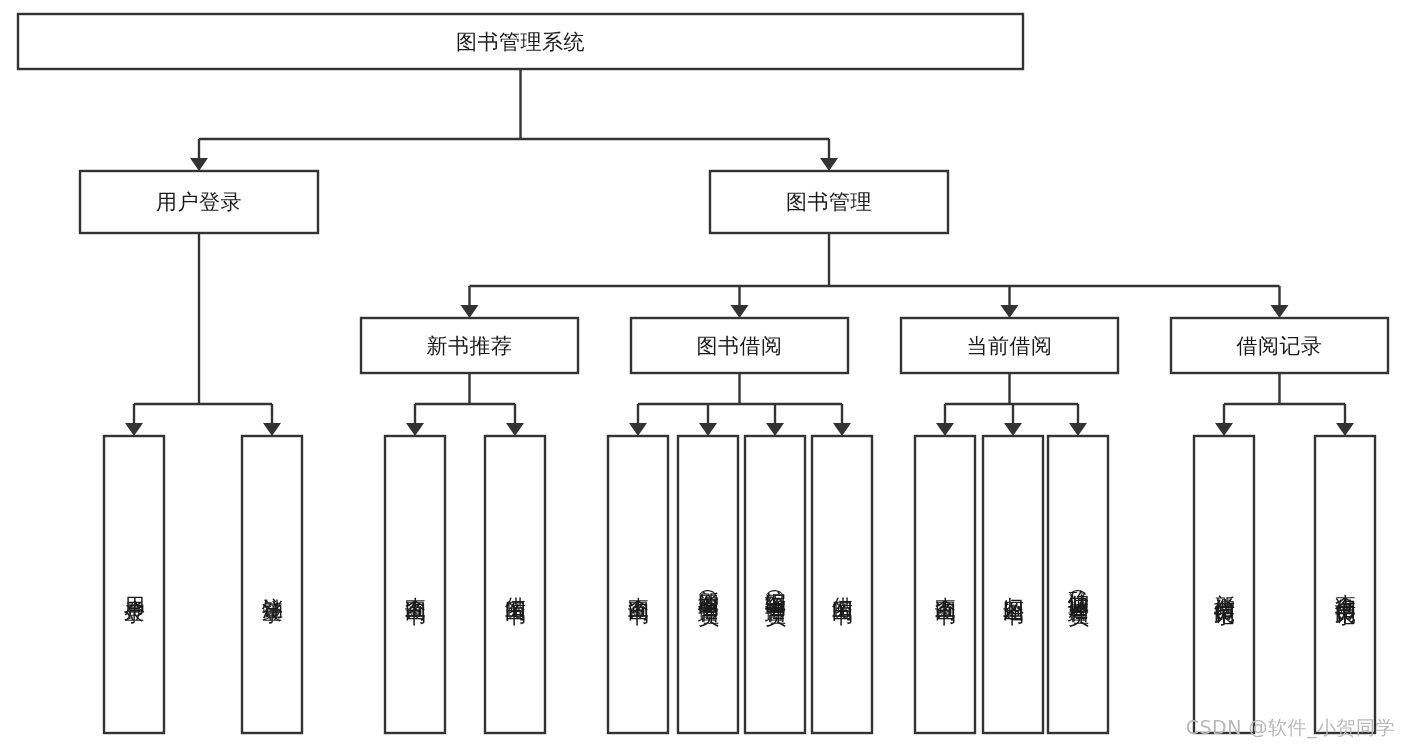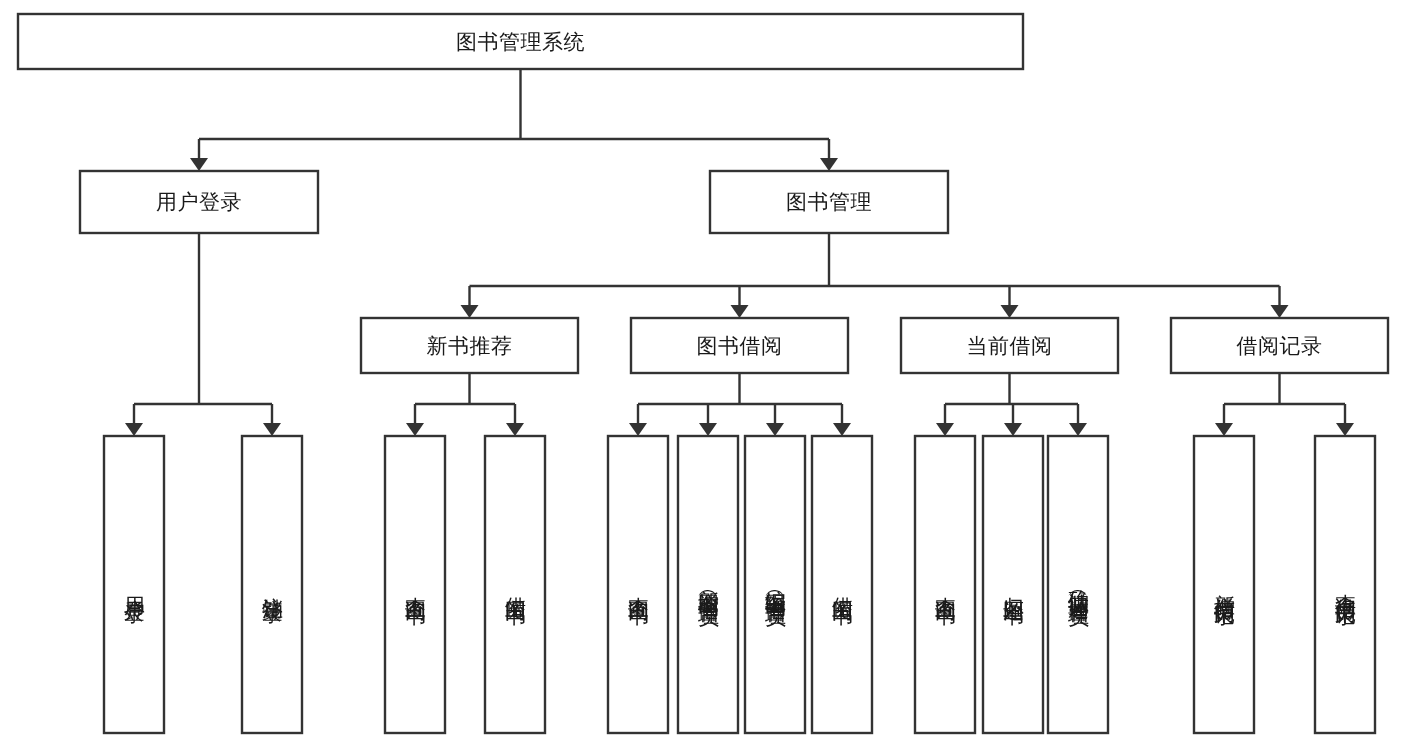--- a/index.html
+++ b/index.html
@@ -180,13 +180,14 @@
       <div class="node-label-v" style="left: 608px; top: 436px; width: 60px; height: 297px;">查询图书</div>
       <div class="node-label-v" style="left: 678px; top: 436px; width: 60px; height: 297px;">新增图书（管理员）</div>
       <div class="node-label-v" style="left: 745px; top: 436px; width: 60px; height: 297px;">编辑图书（管理员）</div>
       <div class="node-label-v" style="left: 812px; top: 436px; width: 60px; height: 297px;">借阅图书</div>
       <div class="node-label-v" style="left: 915px; top: 436px; width: 60px; height: 297px;">查询图书</div>
       <div class="node-label-v" style="left: 983px; top: 436px; width: 60px; height: 297px;">归还图书</div>
       <div class="node-label-v" style="left: 1048px; top: 436px; width: 60px; height: 297px;">确认归还（管理员）</div>
       <div class="node-label-v" style="left: 1194px; top: 436px; width: 60px; height: 297px;">新增借阅记录</div>
       <div class="node-label-v" style="left: 1315px; top: 436px; width: 60px; height: 297px;">查询借阅记录</div>
     </div>
+  <div id="watermark">CSDN @软件_小贺同学</div>
 </div>
 
 </body></html>

